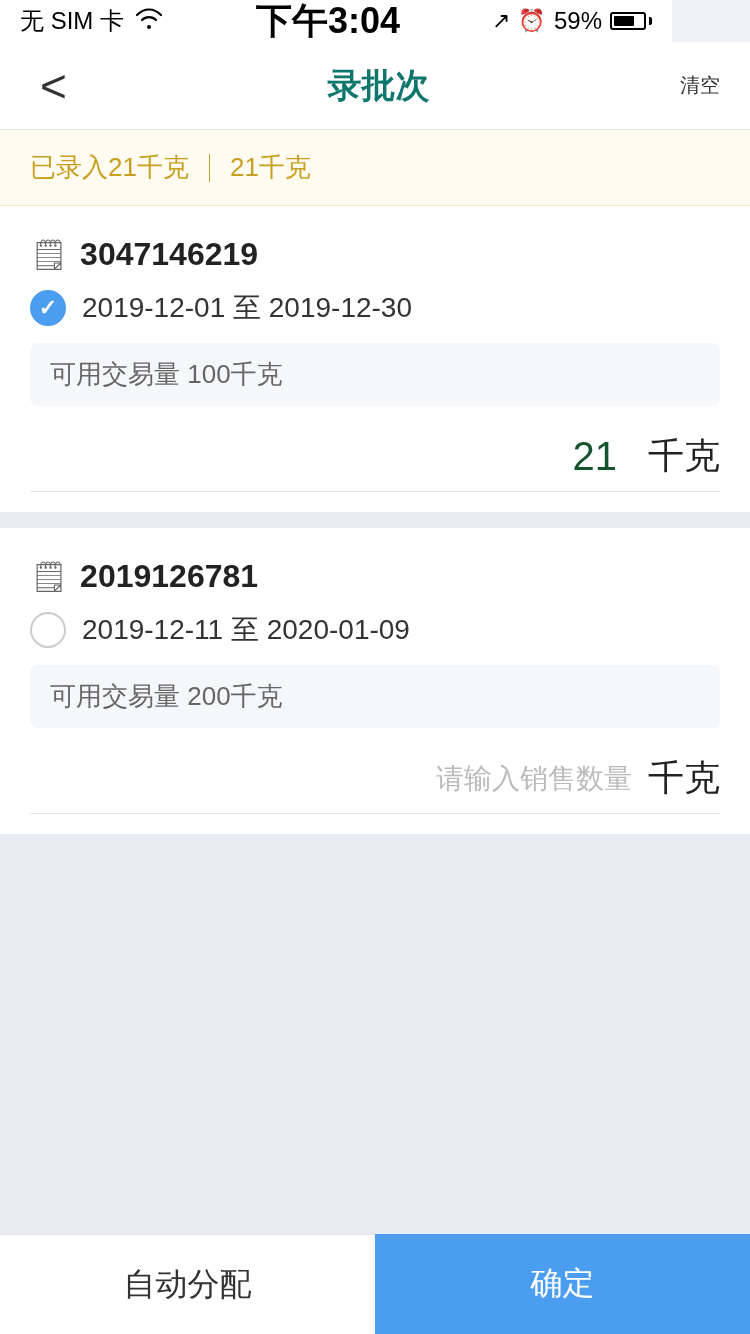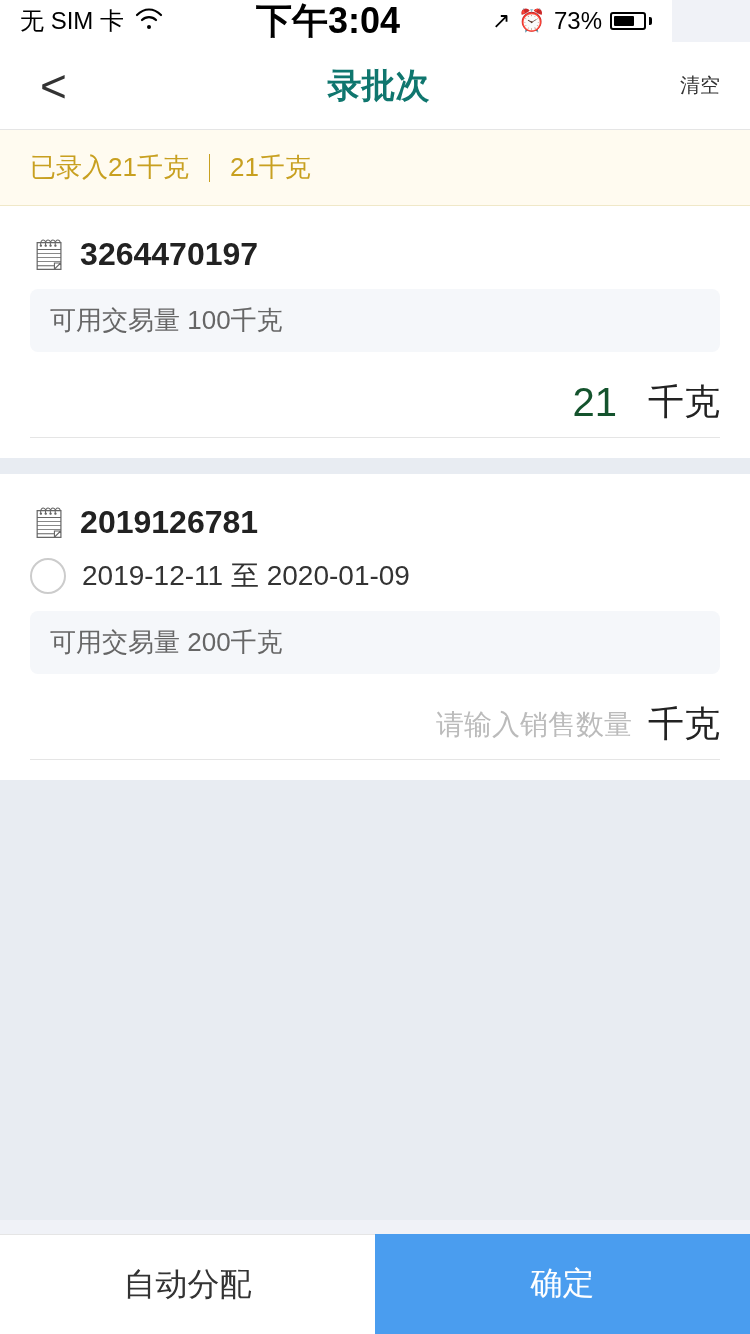--- a/index.html
+++ b/index.html
@@ -270,21 +270,21 @@
         <path d="M15 18a2 2 0 110 4 2 2 0 010-4z" fill="#000"></path>
         <path d="M8 13c1.8-1.8 4.3-2.9 7-2.9s5.2 1.1 7 2.9" stroke="#000" stroke-width="2.2" fill="none" stroke-linecap="round"></path>
         <path d="M3 8C6.5 4.5 10.5 2.5 15 2.5S23.5 4.5 27 8" stroke="#000" stroke-width="2.2" fill="none" stroke-linecap="round"></path>
       </svg>
     </span>
   </div>
   <div class="status-center">下午3:04</div>
   <div class="status-right">
     <span style="font-size:22px;">↗</span>
     <span style="font-size:22px;">⏰</span>
-    <span>73%</span>
+    <span>59%</span>
     <div class="battery-icon">
       <div class="battery-body">
         <div class="battery-fill"></div>
       </div>
       <div class="battery-tip"></div>
     </div>
   </div>
 </div>
 
 <div class="nav-bar">
@@ -295,21 +295,25 @@
 
 <div class="summary-bar">
   <span class="summary-label">已录入21千克</span>
   <div class="summary-divider"></div>
   <span class="summary-value">21千克</span>
 </div>
 
 <div class="batch-item">
   <div class="batch-header">
     <span class="batch-doc-icon">🗒</span>
-    <span class="batch-id">3264470197</span>
+    <span class="batch-id">3047146219</span>
+  </div>
+  <div class="batch-date-row">
+    <div class="radio-circle checked"></div>
+    <span class="batch-date">2019-12-01 至 2019-12-30</span>
   </div>
   <div class="batch-avail">可用交易量 100千克</div>
   <div class="batch-quantity-row">
     <input class="quantity-input" type="number" value="21" style="font-size: 40px; font-weight: 500; color: #14532d; text-align: right; border: none; outline: none; background: transparent; width: 120px;">
     <span class="quantity-unit">千克</span>
   </div>
 </div>
 
 <div class="section-divider"></div>
 

